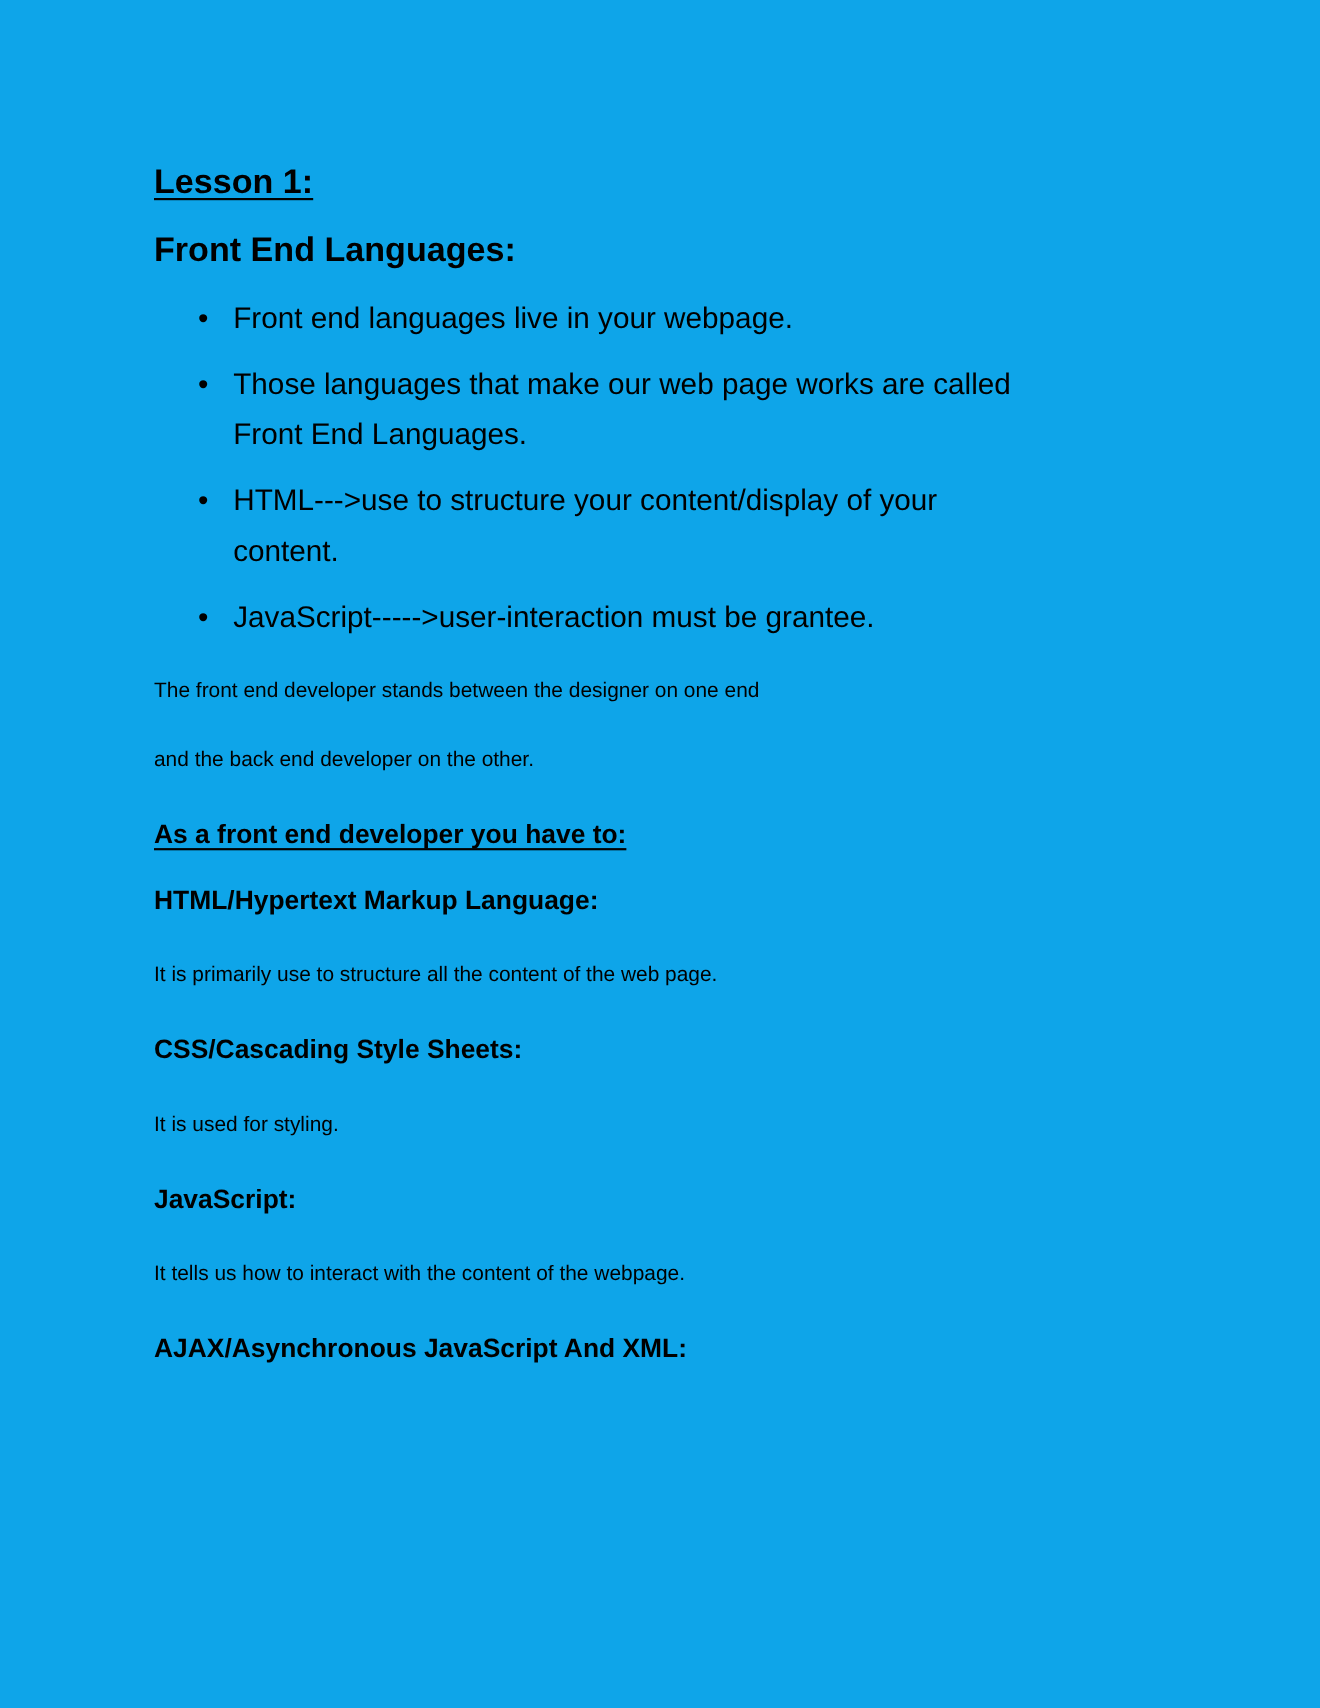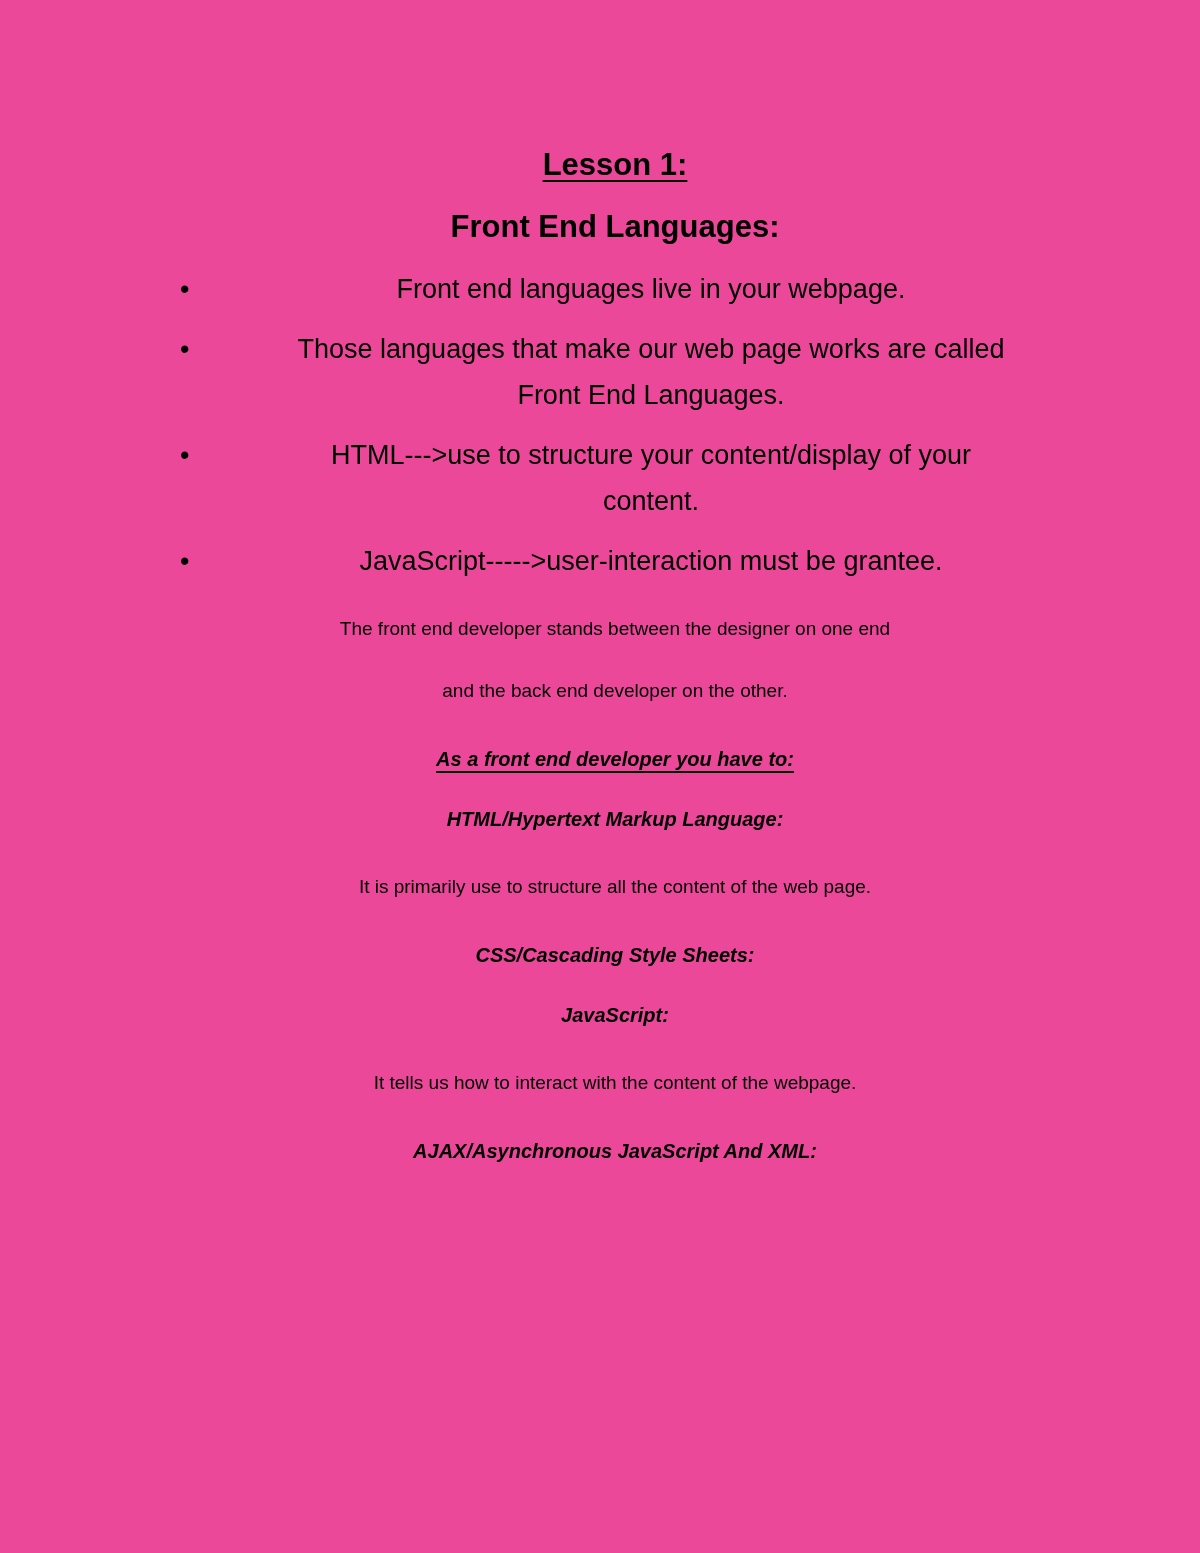--- a/index.html
+++ b/index.html
@@ -7,39 +7,37 @@
   body {
     background: #ffffff;
     font-family: "Liberation Sans", "DejaVu Sans", sans-serif;
     color: #000000;
     -webkit-font-smoothing: antialiased;
   }
   .page {
     position: relative;
     width: 1200px;
     height: 1553px;
-    background: #ec4899;
+    background: #0ea5e9;
     padding: 142px 110px 40px 140px;
     overflow: hidden;
-    text-align: center;
   }
   h1 {
     font-size: 31px;
     line-height: 46px;
     font-weight: bold;
     margin: 0 0 16px 0;
     white-space: pre-line;
   }
   h2 {
-    font-size: 20px;
+    font-size: 24px;
     line-height: 46px;
     font-weight: bold;
     margin: 0 0 14px 0;
     white-space: pre-line;
-    font-style: italic;
   }
   p {
     font-size: 19px;
     line-height: 62px;
     margin: 0 0 14px 0;
     white-space: pre-line;
   }
   ul.bullets {
     list-style: none;
     margin: 0;
@@ -89,19 +87,20 @@
 
   <h2 class="underlined">As a front end developer you have to:</h2>
 
   <ul class="bullets">
   </ul>
 
   <h2>HTML/Hypertext Markup Language:</h2>
   <p>It is primarily use to structure all the content of the web page.</p>
 
   <h2>CSS/Cascading Style Sheets:</h2>
+  <p>It is used for styling.</p>
 
   <h2>JavaScript:</h2>
   <p>It tells us how to interact with the content of the webpage.</p>
 
   <h2>AJAX/Asynchronous JavaScript And XML:</h2>
 
 </div>
 
 </body></html>

